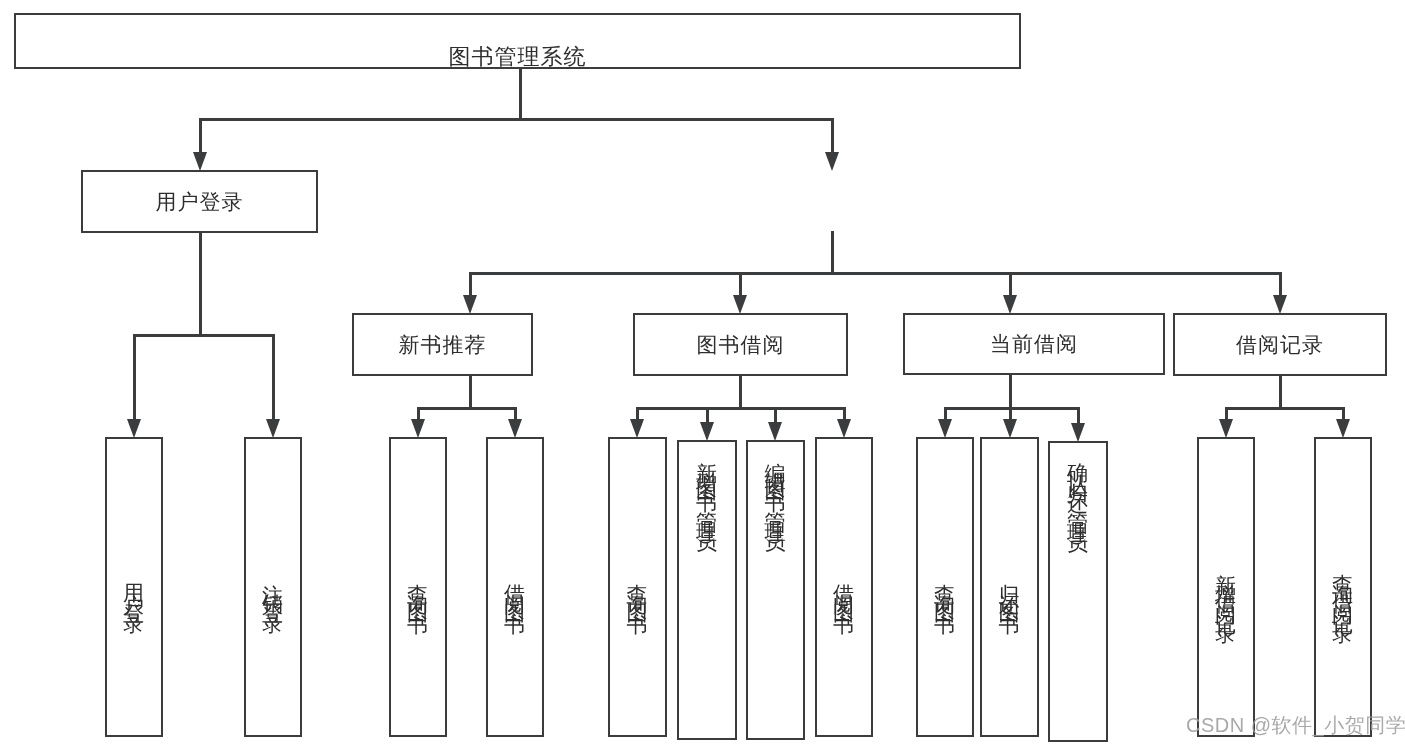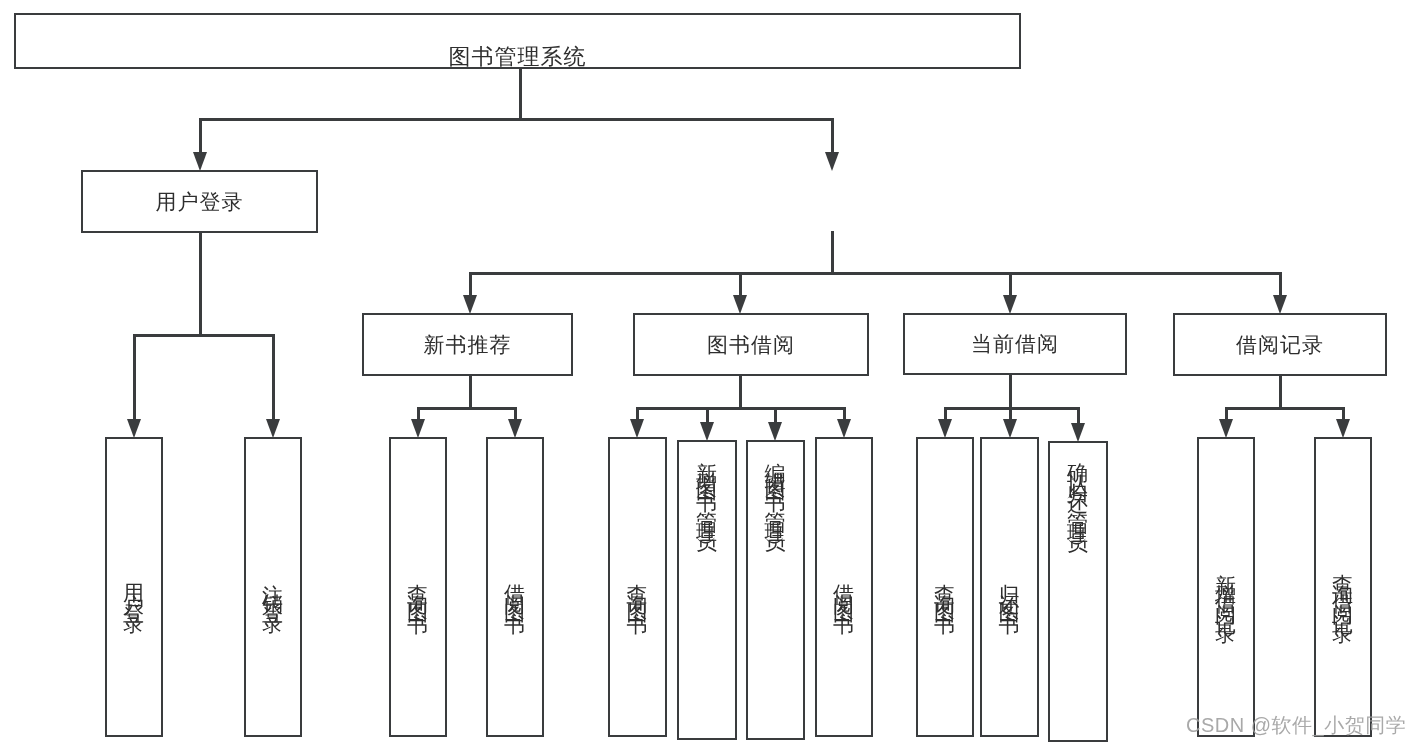--- a/index.html
+++ b/index.html
@@ -129,27 +129,27 @@
   </svg>
 
   <div class="node hnode root" style="left:14px;top:13px;width:1007px;height:56px">
     <span class="lbl">图书管理系统</span>
   </div>
 
   <div class="node hnode" style="left:81px;top:170px;width:237px;height:63px">
     <span class="lbl">用户登录</span>
   </div>
 
-  <div class="node hnode" style="left:362px;top:313px;width:211px;height:63px">
+  <div class="node hnode" style="left:352px;top:313px;width:181px;height:63px">
     <span class="lbl">新书推荐</span>
   </div>
-  <div class="node hnode" style="left:633px;top:313px;width:236px;height:63px">
+  <div class="node hnode" style="left:633px;top:313px;width:215px;height:63px">
     <span class="lbl">图书借阅</span>
   </div>
-  <div class="node hnode" style="left:903px;top:313px;width:224px;height:62px">
+  <div class="node hnode" style="left:903px;top:313px;width:262px;height:62px">
     <span class="lbl">当前借阅</span>
   </div>
   <div class="node hnode" style="left:1173px;top:313px;width:214px;height:63px">
     <span class="lbl">借阅记录</span>
   </div>
 
   <div class="node leaf" style="left:105px;top:437px;width:58px;height:300px">
     <span class="vlbl">用户登录</span>
   </div>
   <div class="node leaf" style="left:244px;top:437px;width:58px;height:300px">

